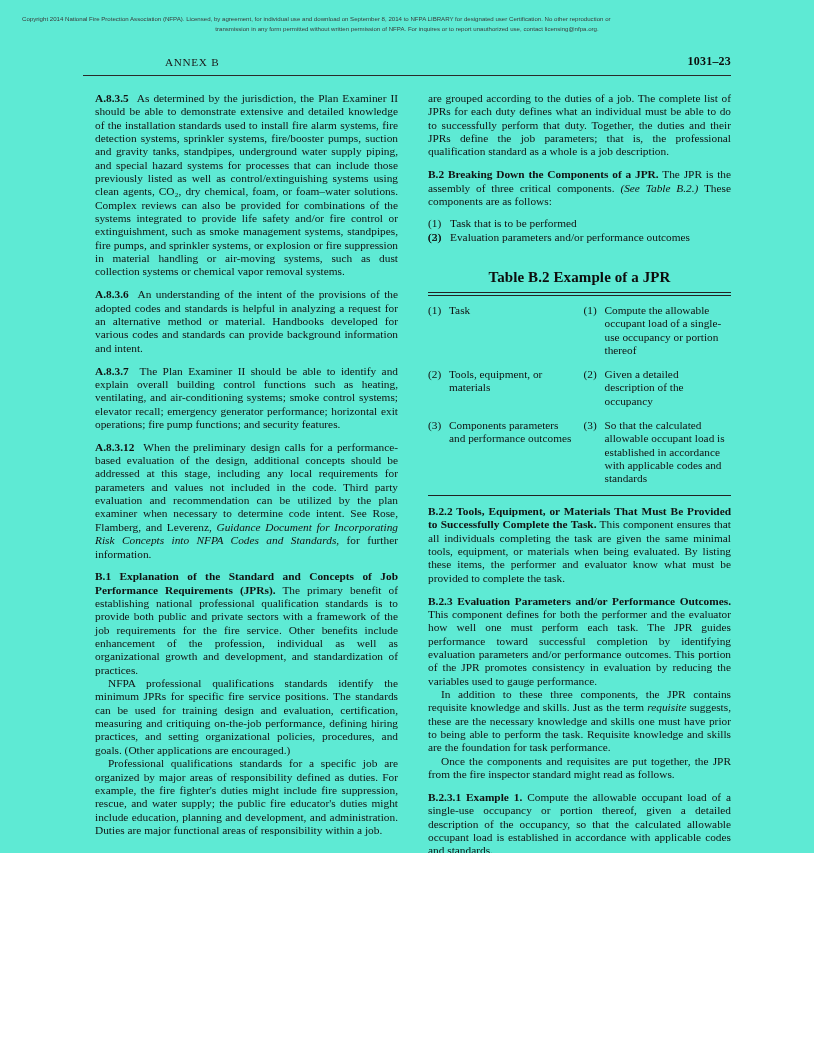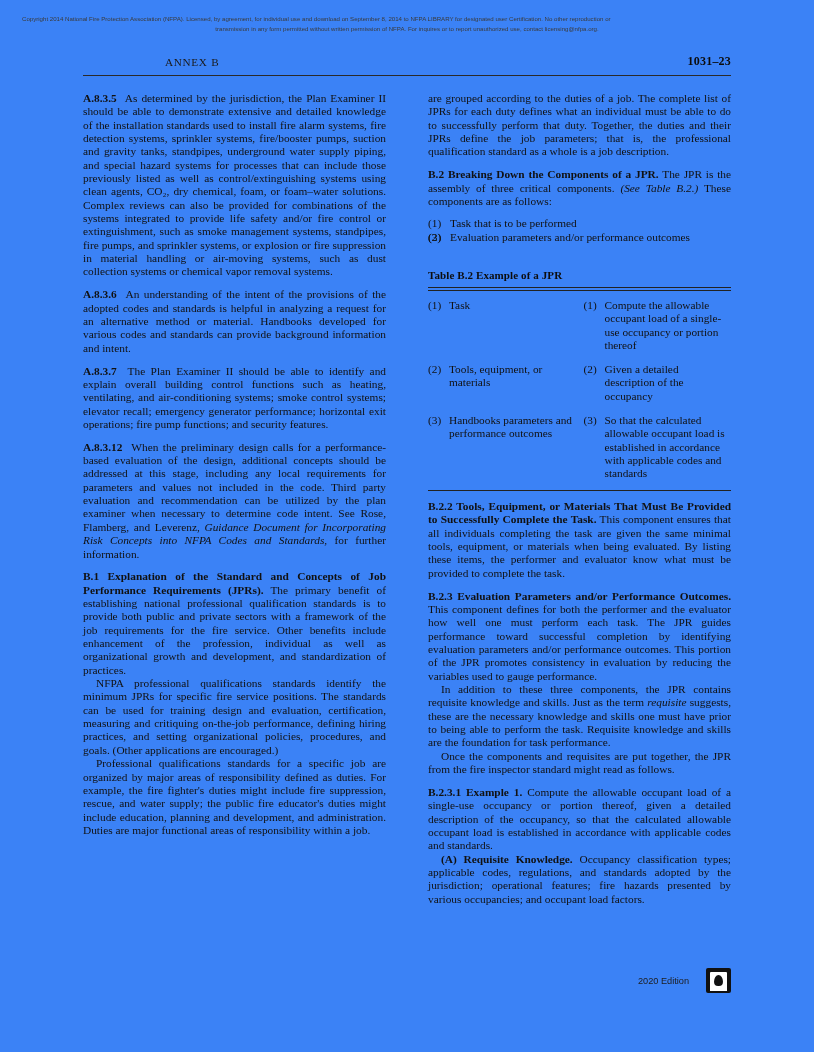--- a/index.html
+++ b/index.html
@@ -3,22 +3,22 @@
 <meta charset="utf-8">
 <style>
   html, body {
     margin: 0;
     padding: 0;
     background: #ffffff;
   }
   .page {
     position: relative;
     width: 814px;
-    height: 1052px;
-    background: #3b82f6;
+    height: 853px;
+    background: #5eead4;
     font-family: "Liberation Serif", "DejaVu Serif", serif;
     color: #121212;
     overflow: hidden;
     box-sizing: border-box;
   }
 
   
   .copyright {
     position: absolute;
     left: 22px;
@@ -74,21 +74,21 @@
     top: 92px;
     width: 648px;
     height: 860px;
   }
   .col {
     position: absolute;
     top: 0;
     width: 303px;
     height: 860px;
   }
-  .col-left  { left: 0px; }
+  .col-left  { left: 12px; }
   .col-right { left: 345px; }
 
   p.bp {
     margin: 0 0 0 0;
     font-size: 11.35px;
     line-height: 13.35px;
     text-align: justify;
     text-justify: inter-word;
     color: #111111;
     hyphens: none;
@@ -138,25 +138,26 @@
     text-align: justify;
     text-indent: 14px;
     color: #141414;
   }
 
   
   .tbl-wrap {
     margin-top: 25px;
   }
   .tbl-cap {
-    font-size: 11px;
+    font-size: 15px;
     font-weight: bold;
     color: #0d0d0d;
     margin-bottom: 6px;
     letter-spacing: 0.1px;
+    text-align: center;
   }
   .tbl-rule-top {
     height: 0;
     border-top: 1.6px solid #222;
     border-bottom: 0.9px solid #222;
     padding-top: 2.0px;
     margin-bottom: 8px;
   }
   .tbl-rule-bot {
     height: 0;
@@ -305,21 +306,21 @@
             <tr>
               <td class="c1">
                 <div class="cellitem"><span class="mk">(2)</span><span>Tools, equipment, or materials</span></div>
               </td>
               <td class="c2">
                 <div class="cellitem"><span class="mk">(2)</span><span>Given a detailed description of the occupancy</span></div>
               </td>
             </tr>
             <tr>
               <td class="c1">
-                <div class="cellitem"><span class="mk">(3)</span><span>Handbooks parameters and performance outcomes</span></div>
+                <div class="cellitem"><span class="mk">(3)</span><span>Components parameters and performance outcomes</span></div>
               </td>
               <td class="c2">
                 <div class="cellitem"><span class="mk">(3)</span><span>So that the calculated allowable occupant load is established in accordance with applicable codes and standards</span></div>
               </td>
             </tr>
           </tbody>
         </table>
         <div class="tbl-rule-bot"></div>
       </div>
 

